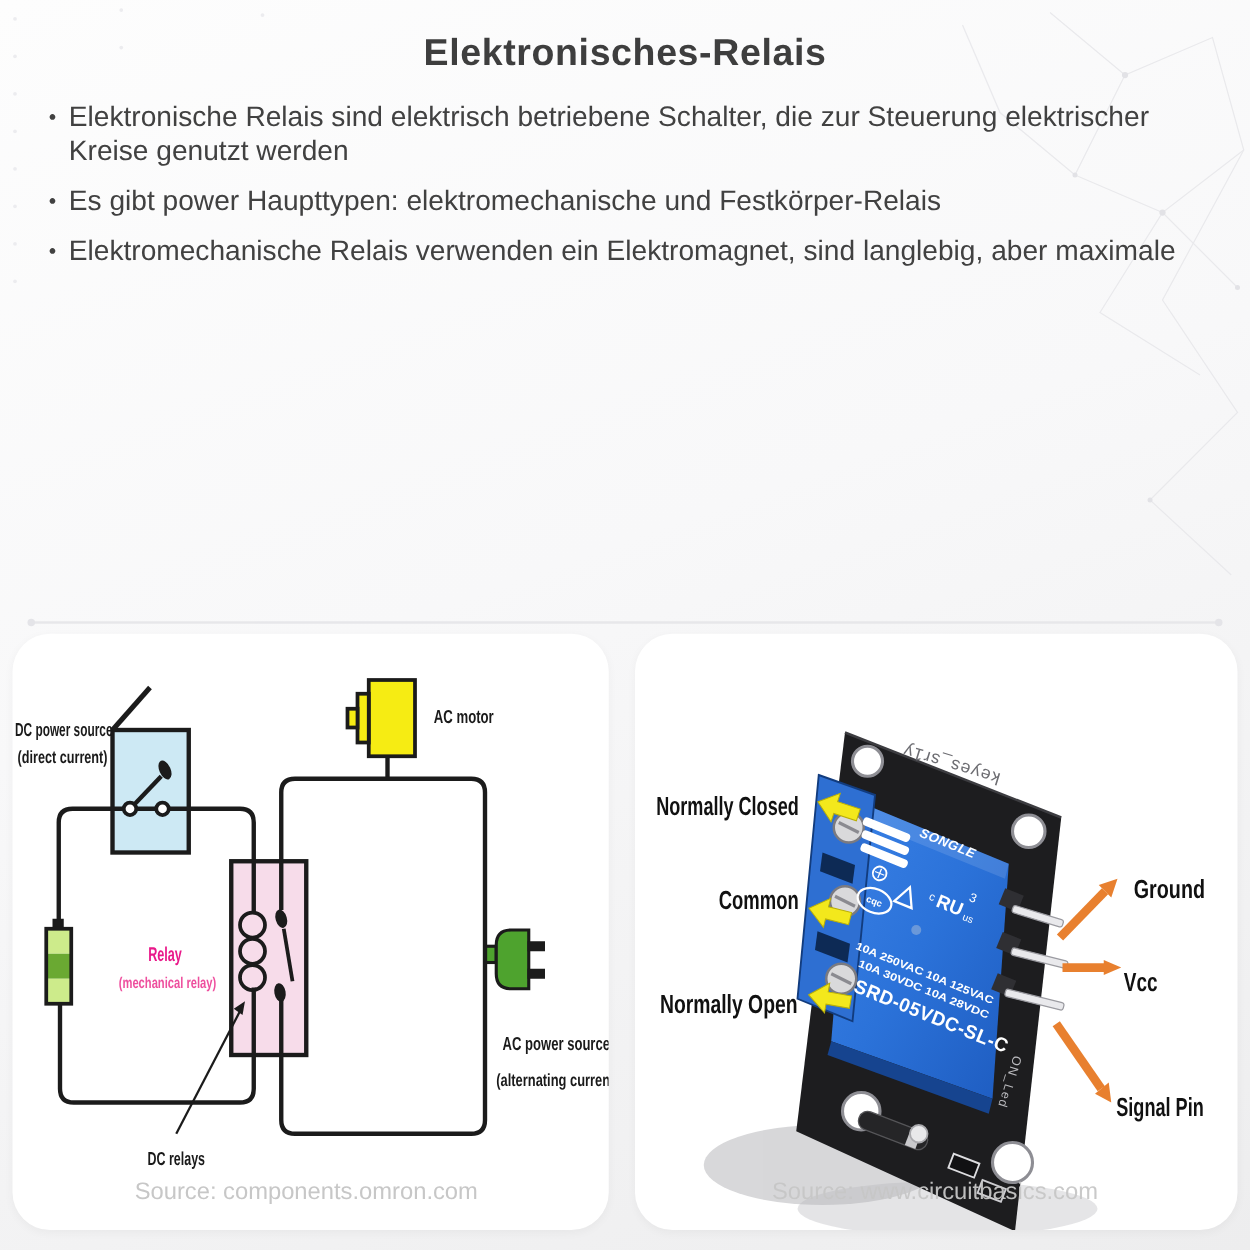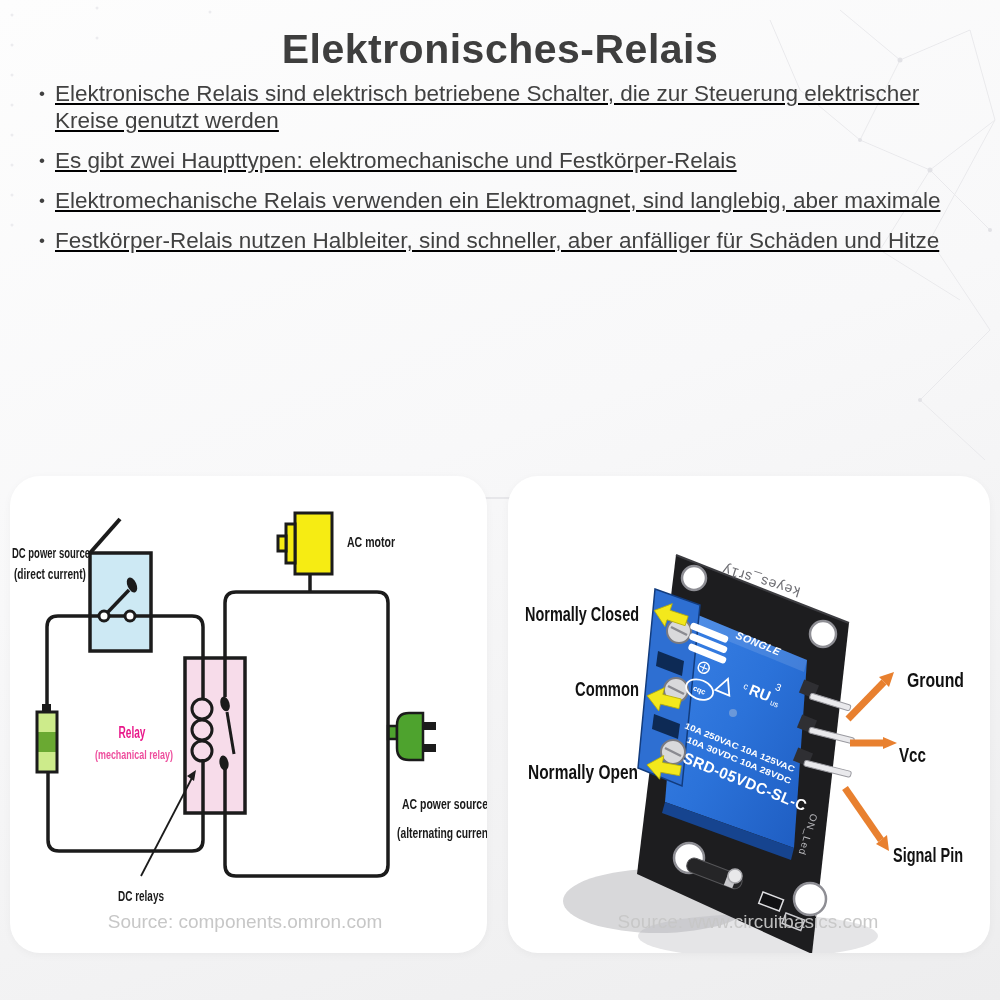--- a/index.html
+++ b/index.html
@@ -1,32 +1,32 @@
 <!DOCTYPE html>
 <html><head>
 <meta charset="utf-8">
 <style>
   html,body{margin:0;padding:0;}
   .slide{position:relative;width:1000px;height:1000px;overflow:hidden;
     font-family:"Liberation Sans",sans-serif;
     background:linear-gradient(160deg,#fdfdfd 0%,#f8f8f9 45%,#ededee 100%);}
   .bg-decor{position:absolute;left:0;top:0;pointer-events:none;}
   .title{position:absolute;left:0;top:26px;width:1000px;text-align:center;
-    font-size:41px;font-weight:bold;color:#3e3e3e;letter-spacing:.5px;}
-  .bullets{position:absolute;left:38px;top:80px;width:925px;margin:0;padding:0;list-style:none;text-decoration:underline;}
+    font-size:30px;font-weight:bold;color:#3e3e3e;letter-spacing:.5px;}
+  .bullets{position:absolute;left:38px;top:80px;width:925px;margin:0;padding:0;list-style:none;}
   .bullets li{position:relative;padding-left:17px;margin-bottom:13px;
     font-size:22.5px;line-height:27px;color:#414141;}
   .bullets li::before{content:"•";position:absolute;left:1px;top:0;
     font-size:17px;line-height:27px;color:#414141;}
   .divider{position:absolute;left:25px;top:497px;width:950px;height:2px;
     background:#e7e7ea;border-radius:2px;}
   .divider::before,.divider::after{content:"";position:absolute;top:-2px;width:6px;height:6px;
     border-radius:50%;background:#e4e4e8;}
   .divider::before{left:-3px;} .divider::after{right:-3px;}
-  .card{position:absolute;top:476px;height:477px;background:#ffffff;border-radius:30px;
+  .card{position:absolute;top:507px;height:477px;background:#ffffff;border-radius:30px;
     overflow:hidden;box-shadow:0 2px 8px rgba(0,0,0,0.04);}
   .card.left{left:10px;width:477px;}
   .card.right{left:508px;width:482px;}
   svg{display:block;font-family:"Liberation Sans",sans-serif;}
   .wire{fill:none;stroke:#1b1b1b;stroke-width:3.5px;}
   .dlabel{font-weight:bold;fill:#1a1a1a;}
   .source-text{fill:#c7c7c7;font-size:19px;}
   .pin-label{font-weight:bold;fill:#111111;font-size:21px;}
   .relay-txt{fill:#ffffff;font-weight:bold;}
 </style>
@@ -62,23 +62,22 @@
     <circle cx="97" cy="8" r="1.5"></circle>
         <circle cx="97" cy="38" r="1.5"></circle>
         <circle cx="210" cy="12" r="1.5"></circle>
   </g>
 </svg>
 
 <div class="title">Elektronisches-Relais</div>
 
 <ul class="bullets">
   <li><span>Elektronische Relais sind elektrisch betriebene Schalter, die zur Steuerung elektrischer Kreise genutzt werden</span></li>
-  <li><span>Es gibt zwei Haupttypen: elektromechanische und Festkörper-Relais</span></li>
+  <li><span>Es gibt power Haupttypen: elektromechanische und Festkörper-Relais</span></li>
   <li><span>Elektromechanische Relais verwenden ein Elektromagnet, sind langlebig, aber maximale</span></li>
-  <li><span>Festkörper-Relais nutzen Halbleiter, sind schneller, aber anfälliger für Schäden und Hitze</span></li>
 </ul>
 
 <div class="divider"></div>
 
 <div class="card left">
   <svg width="477" height="477" viewBox="0 0 477 477">
 
     <rect x="80" y="77" width="61" height="98" fill="#cde9f4" stroke="#1b1b1b" stroke-width="3.5"></rect>
     <rect x="175" y="182" width="60" height="155" fill="#f7dcea" stroke="#1b1b1b" stroke-width="3.5"></rect>
     <g>

